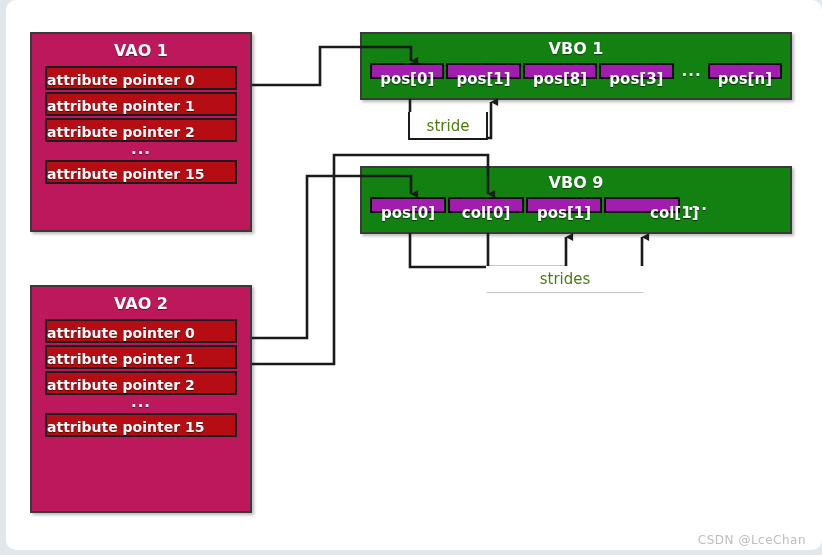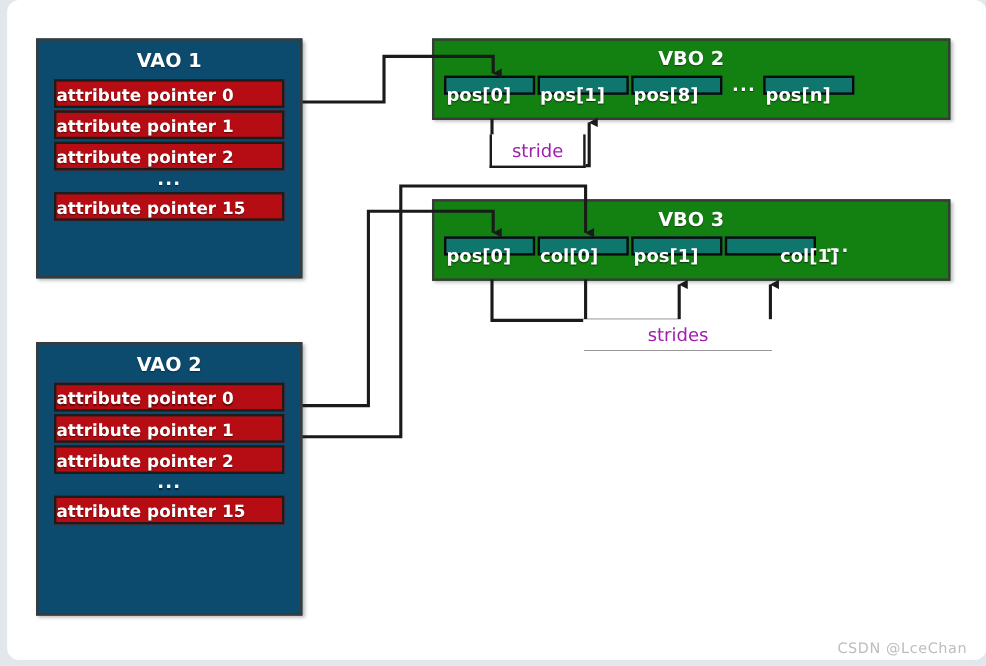--- a/index.html
+++ b/index.html
@@ -29,21 +29,21 @@
     position: absolute;
     left: 0; top: 0;
     width: 822px;
     height: 555px;
     pointer-events: none;
   }
 
   
   .vao {
     position: absolute;
-    background: #0c4a6e;
+    background: #be185d;
     border: 2px solid #3a3a3a;
     box-sizing: border-box;
     box-shadow: 2px 2px 3px rgba(0,0,0,0.28);
   }
   .vao-title {
     text-align: center;
     color: #ffffff;
     font-weight: bold;
     font-size: 16px;
     margin-top: 7px;
@@ -91,49 +91,49 @@
     margin-bottom: 4px;
     text-shadow: 0 1px 1px rgba(0,0,0,0.45);
   }
   .vbo-row {
     display: flex;
     align-items: center;
     padding: 0 8px 0 8px;
     box-sizing: border-box;
   }
   .cell {
-    background: #0f766e;
+    background: #a21caf;
     border: 2px solid #0a0a0a;
     box-sizing: border-box;
     height: 16px;
     line-height: 28px;
     color: #ffffff;
     font-weight: bold;
     font-size: 15px;
-    text-align: left;
+    text-align: center;
     text-shadow: 0 1px 1px rgba(0,0,0,0.6);
     margin-right: 2px;
   }
   .cell.last { margin-right: 0; }
   .cell-dots {
     color: #ffffff;
     font-weight: bold;
     font-size: 15px;
     letter-spacing: 1px;
     text-align: center;
     width: 32px;
     flex: 0 0 32px;
     text-shadow: 0 1px 1px rgba(0,0,0,0.5);
   }
 
   
   .stride-label {
     position: absolute;
     background: #ffffff;
-    color: #a21caf;
+    color: #4d7c0f;
     font-size: 15px;
     text-align: center;
     line-height: 1;
     z-index: 5;
   }
 
   
   #watermark {
     position: absolute;
     right: 16px;
@@ -160,32 +160,33 @@
 <div class="vao" id="vao2" style="left:30px; top:285px; width:222px; height:228px;">
   <div class="vao-title">VAO 2</div>
   <div class="attr">attribute pointer 0</div>
   <div class="attr">attribute pointer 1</div>
   <div class="attr">attribute pointer 2</div>
   <div class="attr-gap">...</div>
   <div class="attr">attribute pointer 15</div>
 </div>
 
 <div class="vbo" id="vbo1" style="left:360px; top:32px; width:432px; height:68px;">
-  <div class="vbo-title">VBO 2</div>
+  <div class="vbo-title">VBO 1</div>
   <div class="vbo-row">
     <div class="cell" style="width:76px;">pos[0]</div>
     <div class="cell" style="width:76px;">pos[1]</div>
     <div class="cell" style="width:76px;">pos[8]</div>
+    <div class="cell" style="width:76px;">pos[3]</div>
     <div class="cell-dots">...</div>
     <div class="cell last" style="width:76px;">pos[n]</div>
   </div>
 </div>
 
 <div class="vbo" id="vbo2" style="left:360px; top:166px; width:432px; height:68px;">
-  <div class="vbo-title">VBO 3</div>
+  <div class="vbo-title">VBO 9</div>
   <div class="vbo-row">
     <div class="cell" style="width:76px;">pos[0]</div>
     <div class="cell" style="width:76px;">col[0]</div>
     <div class="cell" style="width:76px;">pos[1]</div>
     <div class="cell" style="width:76px;padding-left:44px;">col[1]</div>
     <div class="cell-dots">...</div>
   </div>
 </div>
 
 <svg id="wires" viewBox="0 0 822 555">

